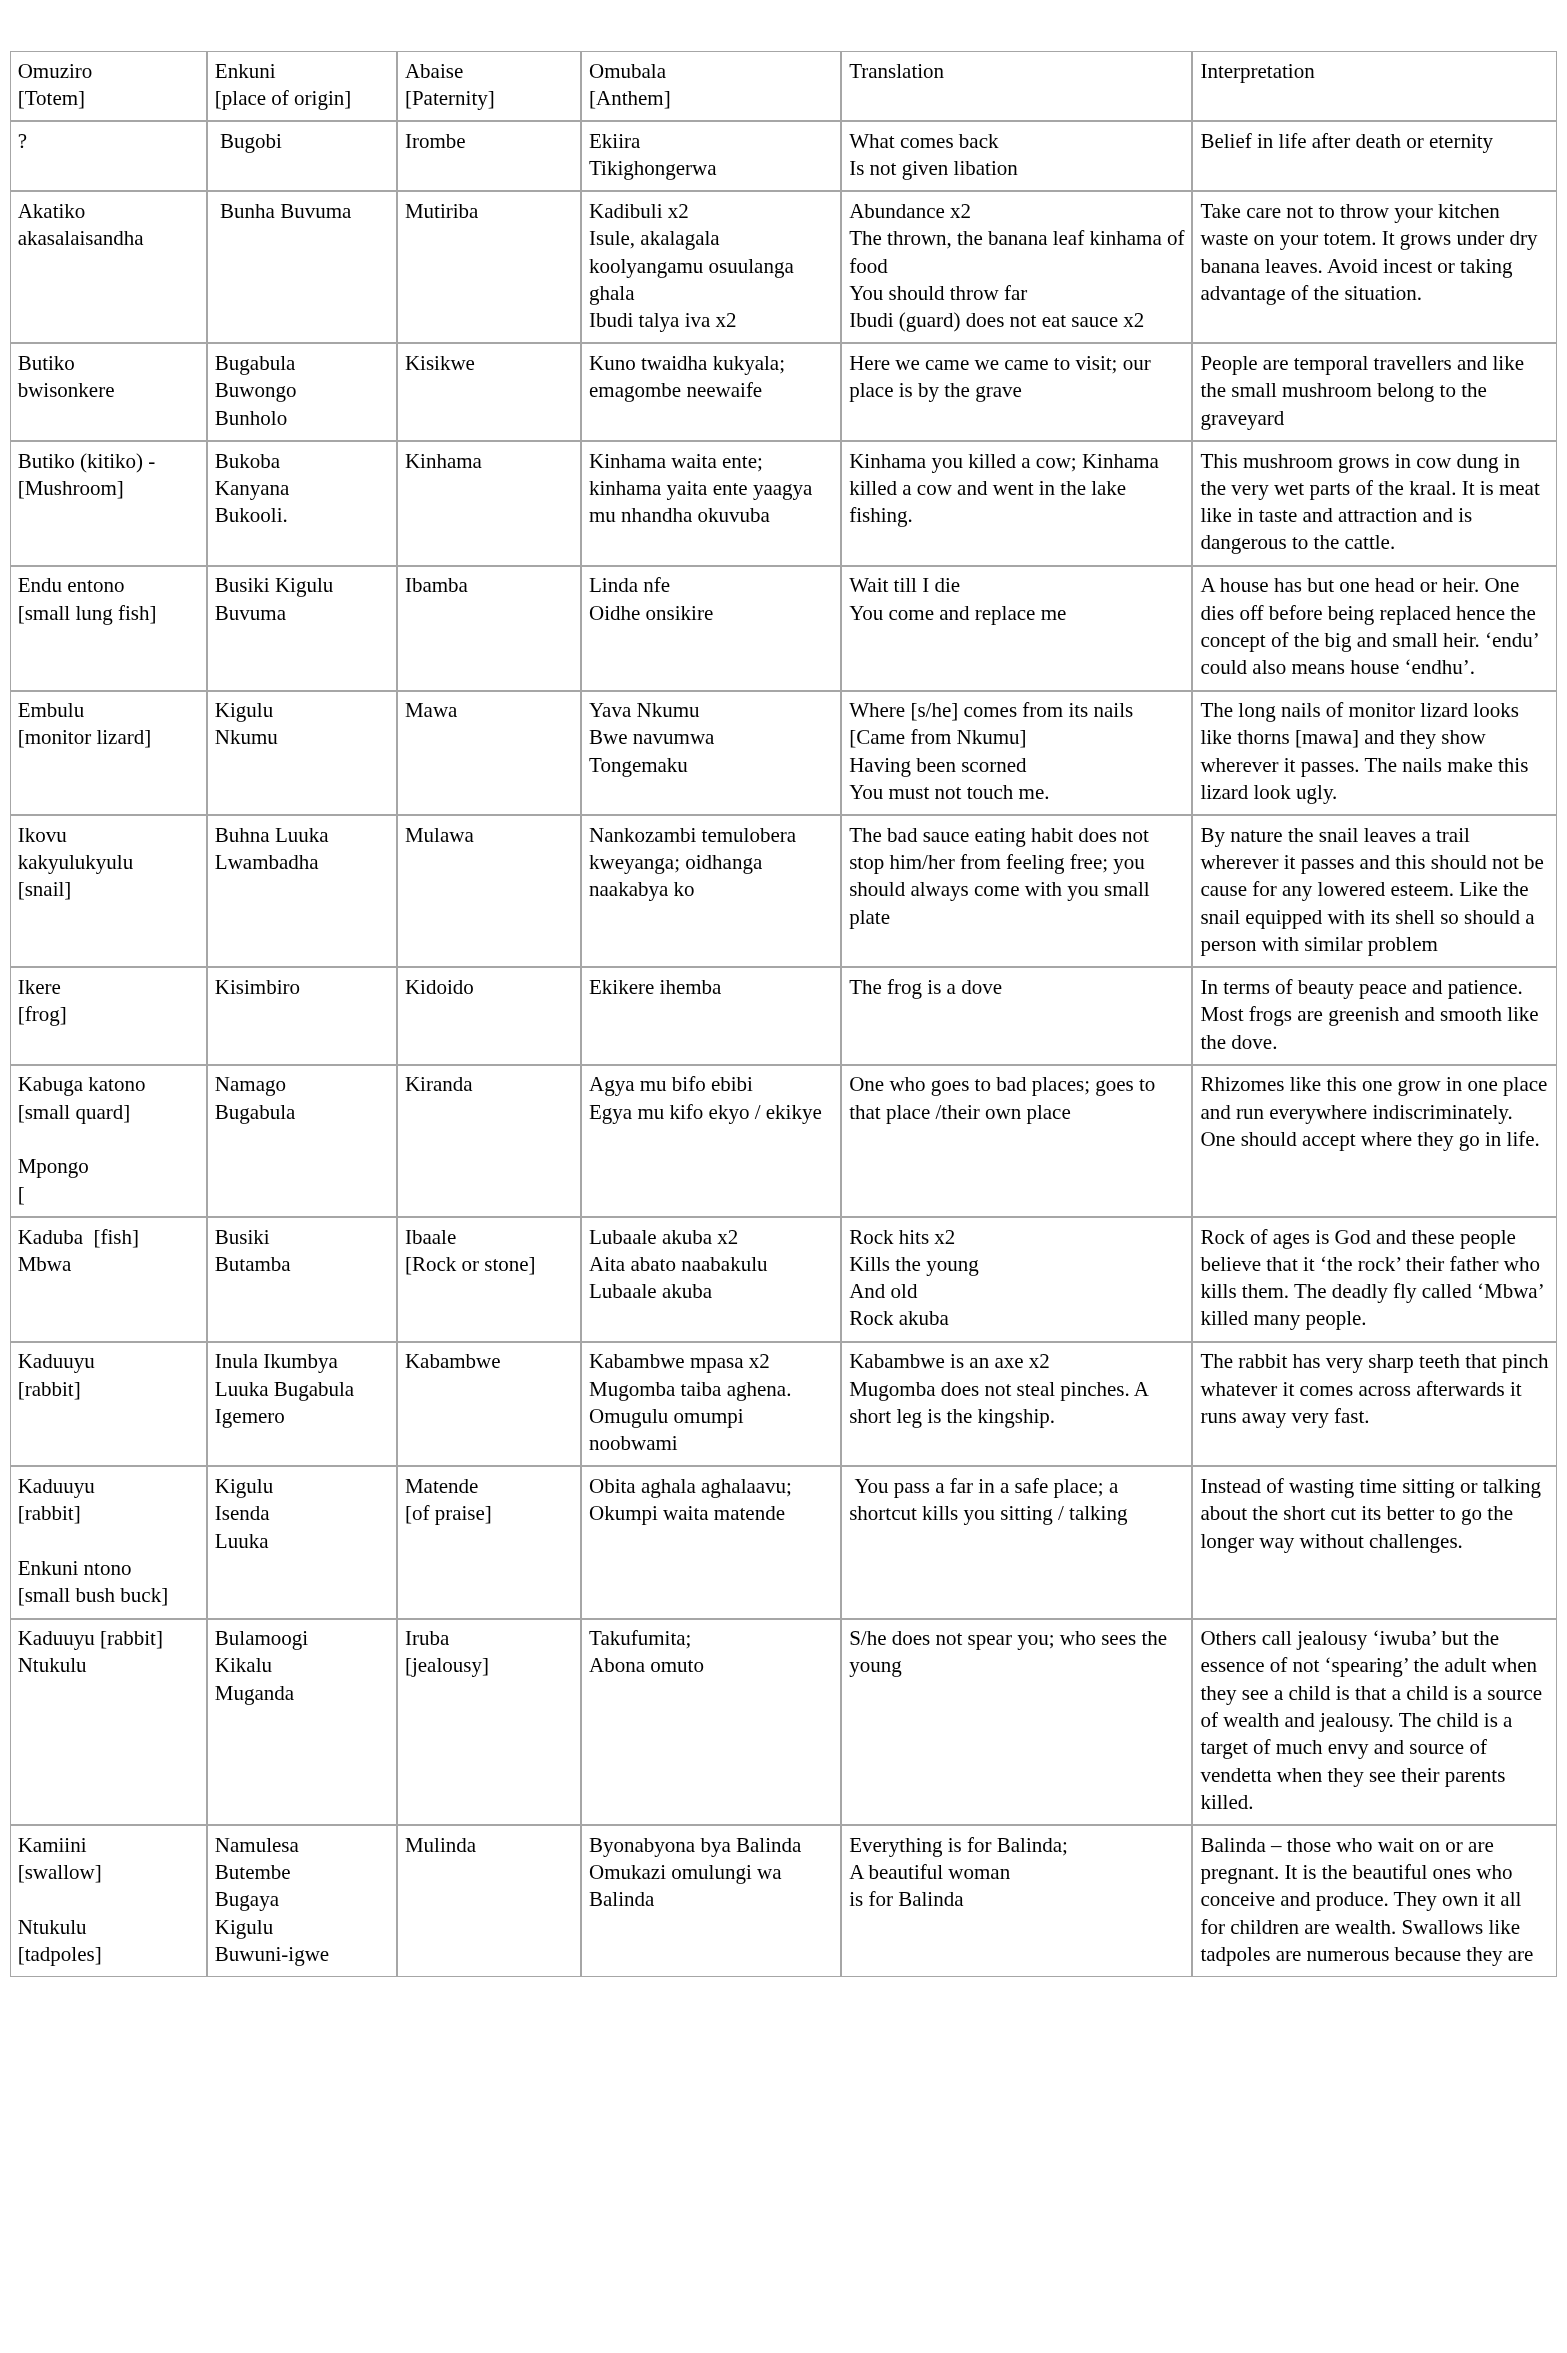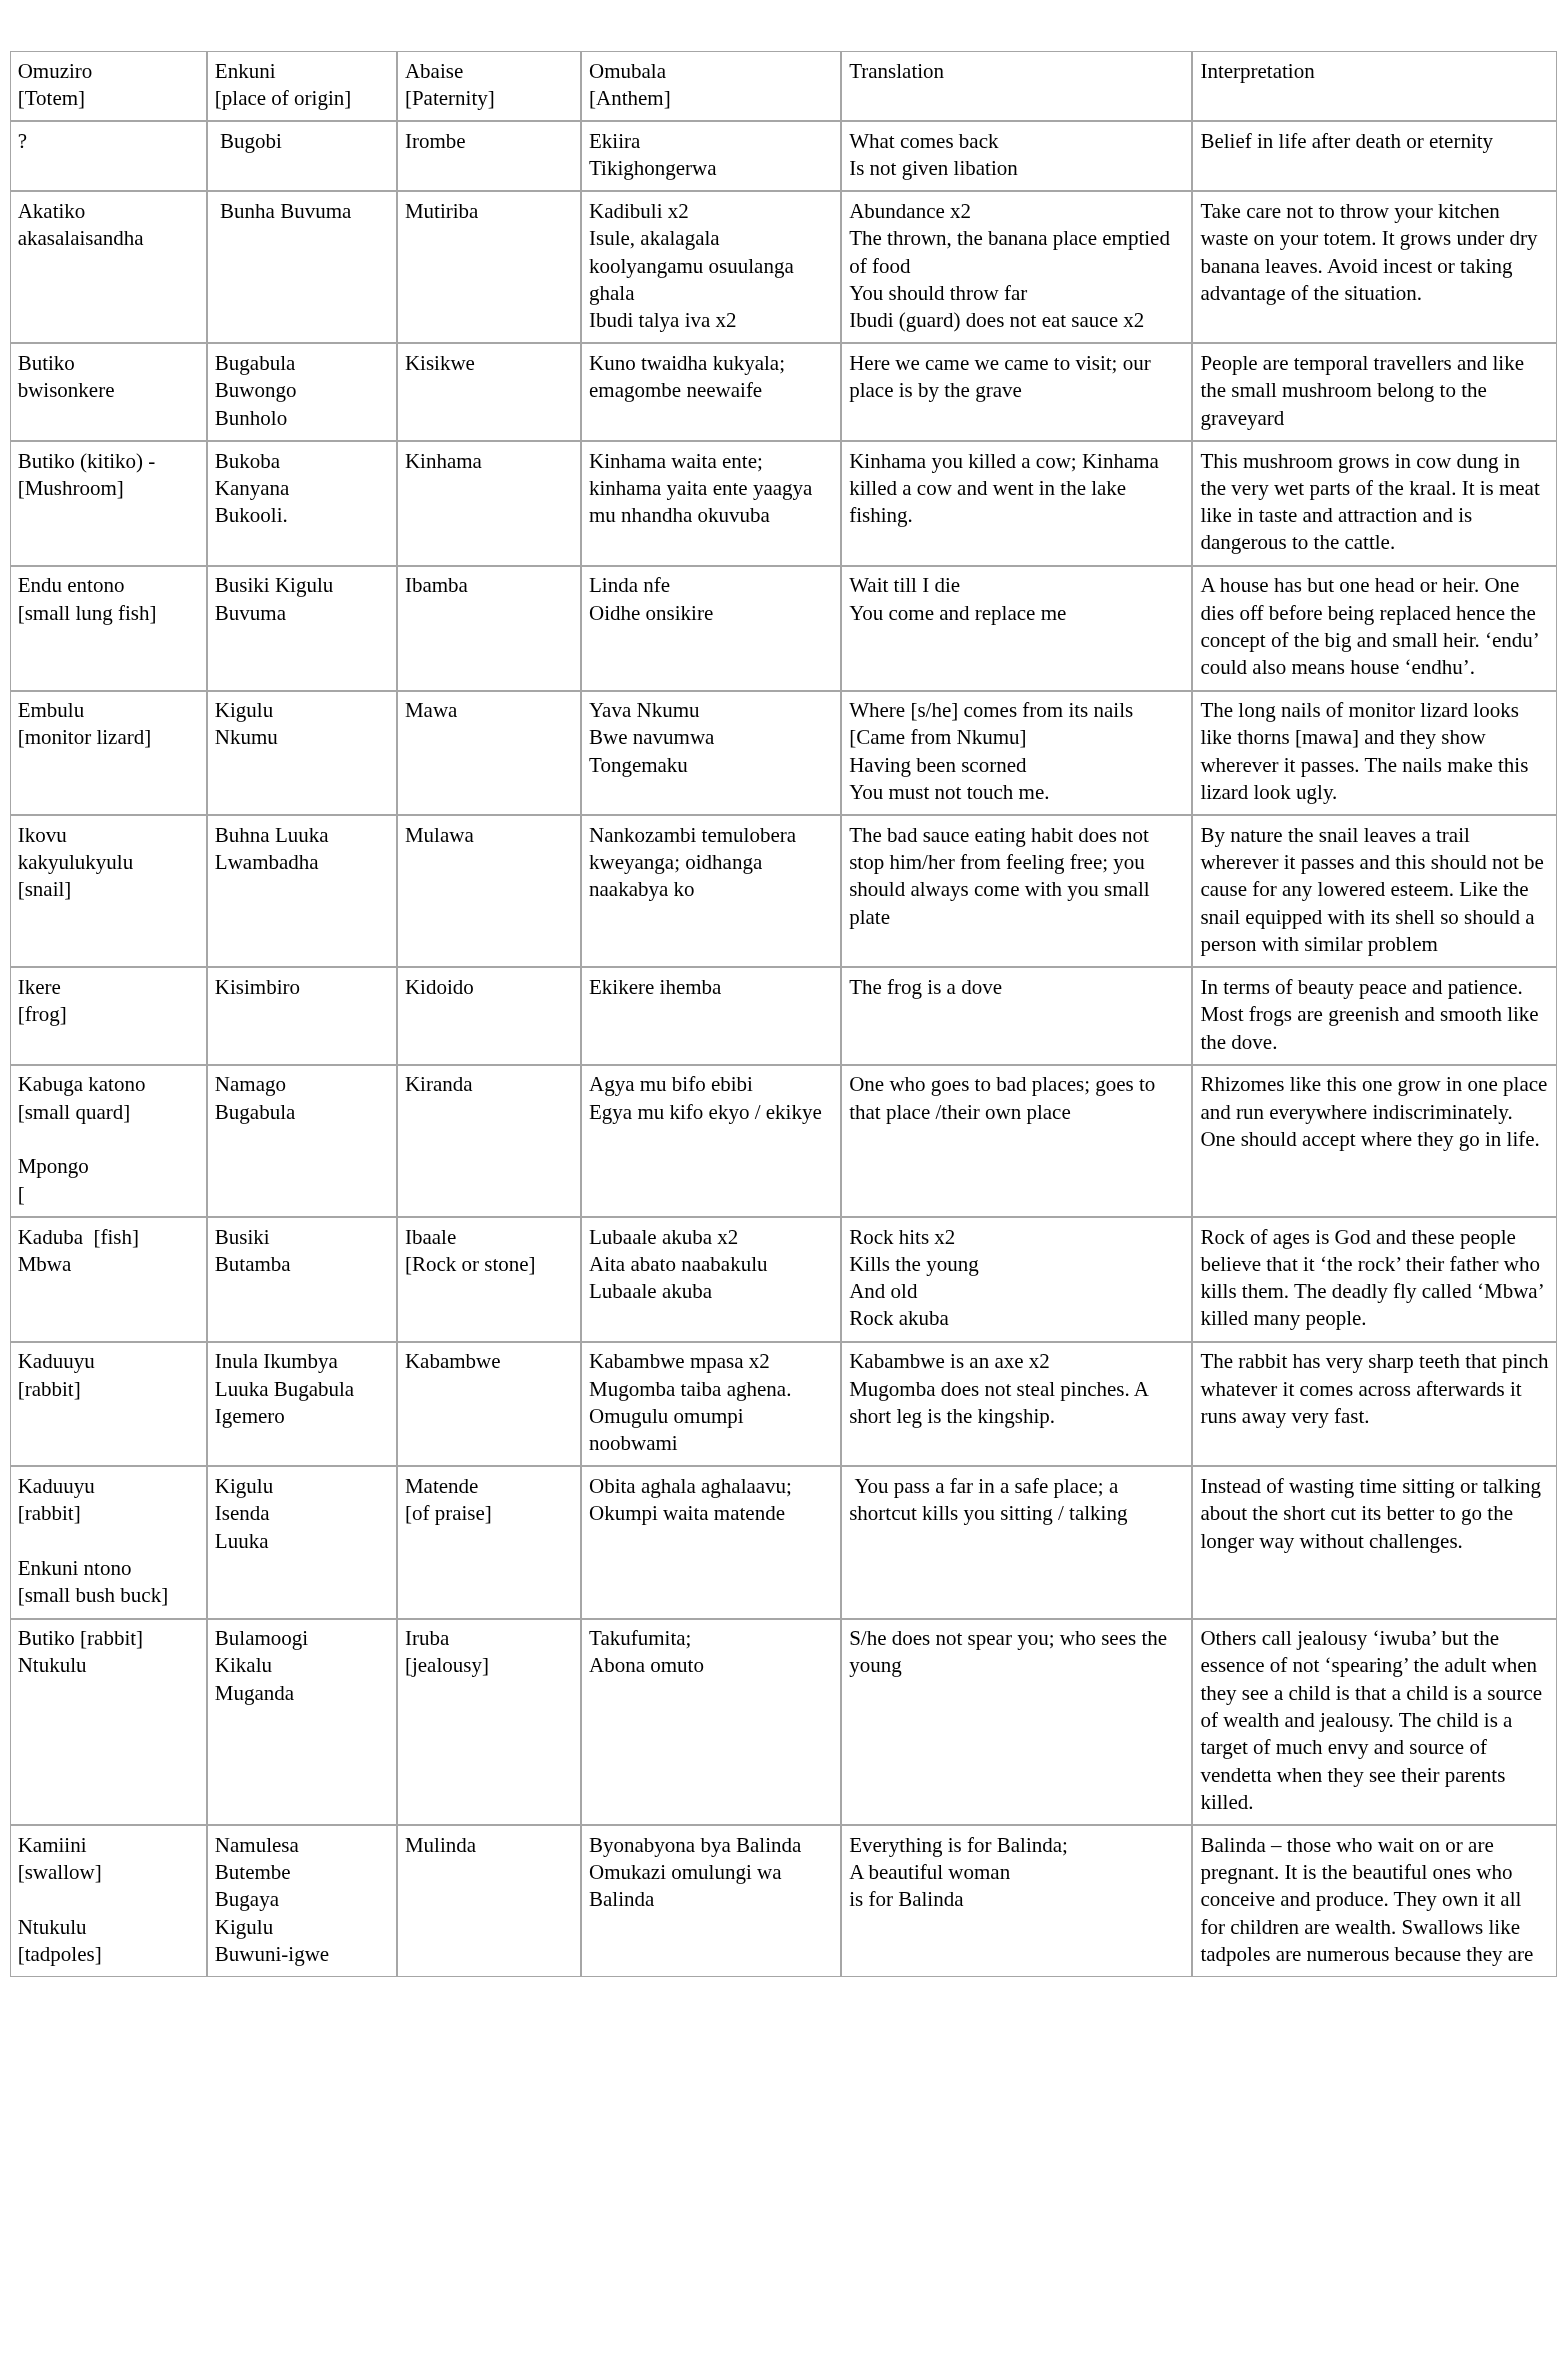--- a/index.html
+++ b/index.html
@@ -133,21 +133,21 @@
           <td>
             <span class="cell-line">Mutiriba</span>
           </td>
           <td>
             <span class="cell-line">Kadibuli x2</span>
             <span class="cell-line">Isule, akalagala koolyangamu osuulanga ghala</span>
             <span class="cell-line">Ibudi talya iva x2</span>
           </td>
           <td>
             <span class="cell-line">Abundance x2</span>
-            <span class="cell-line">The thrown, the banana place emptied of food</span>
+            <span class="cell-line">The thrown, the banana leaf kinhama of food</span>
             <span class="cell-line">You should throw far</span>
             <span class="cell-line">Ibudi (guard) does not eat sauce x2</span>
           </td>
           <td>
             <span class="cell-line">Take care not to throw your kitchen waste on your totem. It grows under dry banana leaves. Avoid incest or taking advantage of the situation.</span>
           </td>
         </tr>
         <tr>
           <td>
             <span class="cell-line">Butiko</span>
@@ -391,21 +391,21 @@
           </td>
           <td>
             <span class="cell-line"> You pass a far in a safe place; a shortcut kills you sitting / talking</span>
           </td>
           <td>
             <span class="cell-line">Instead of wasting time sitting or talking about the short cut its better to go the longer way without challenges.</span>
           </td>
         </tr>
         <tr>
           <td>
-            <span class="cell-line">Butiko [rabbit]</span>
+            <span class="cell-line">Kaduuyu [rabbit]</span>
             <span class="cell-line">Ntukulu</span>
           </td>
           <td>
             <span class="cell-line">Bulamoogi</span>
             <span class="cell-line">Kikalu</span>
             <span class="cell-line">Muganda</span>
           </td>
           <td>
             <span class="cell-line">Iruba</span>
             <span class="cell-line">[jealousy]</span>

